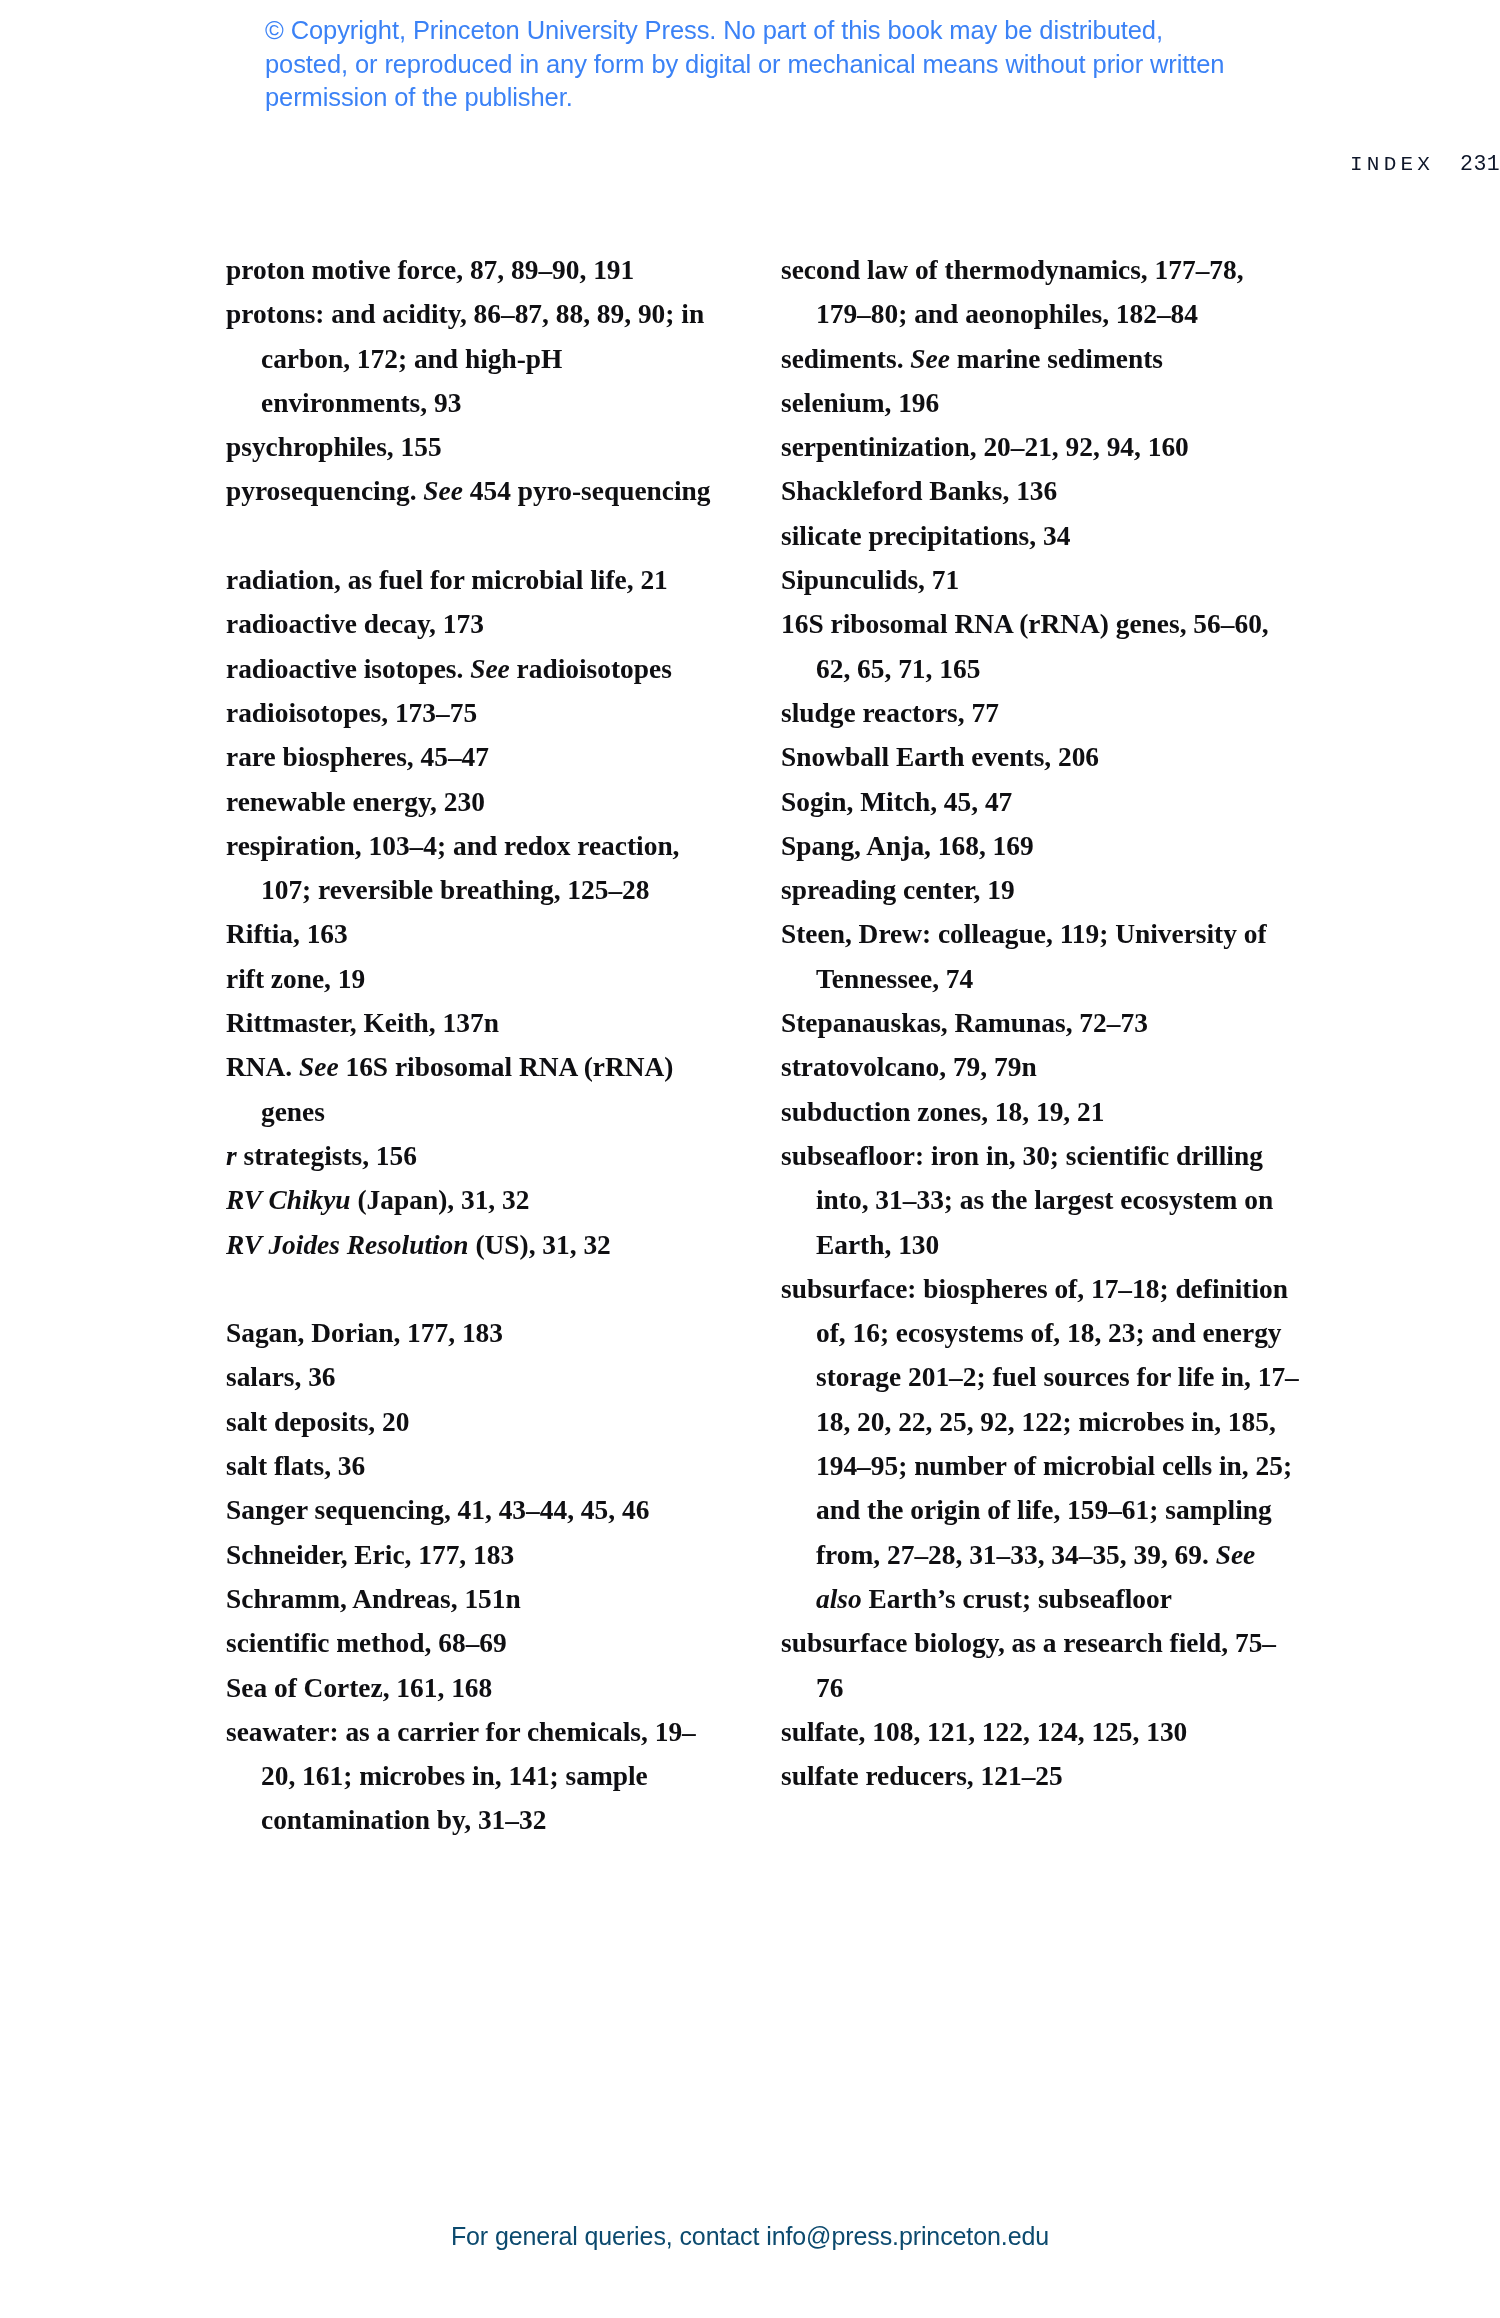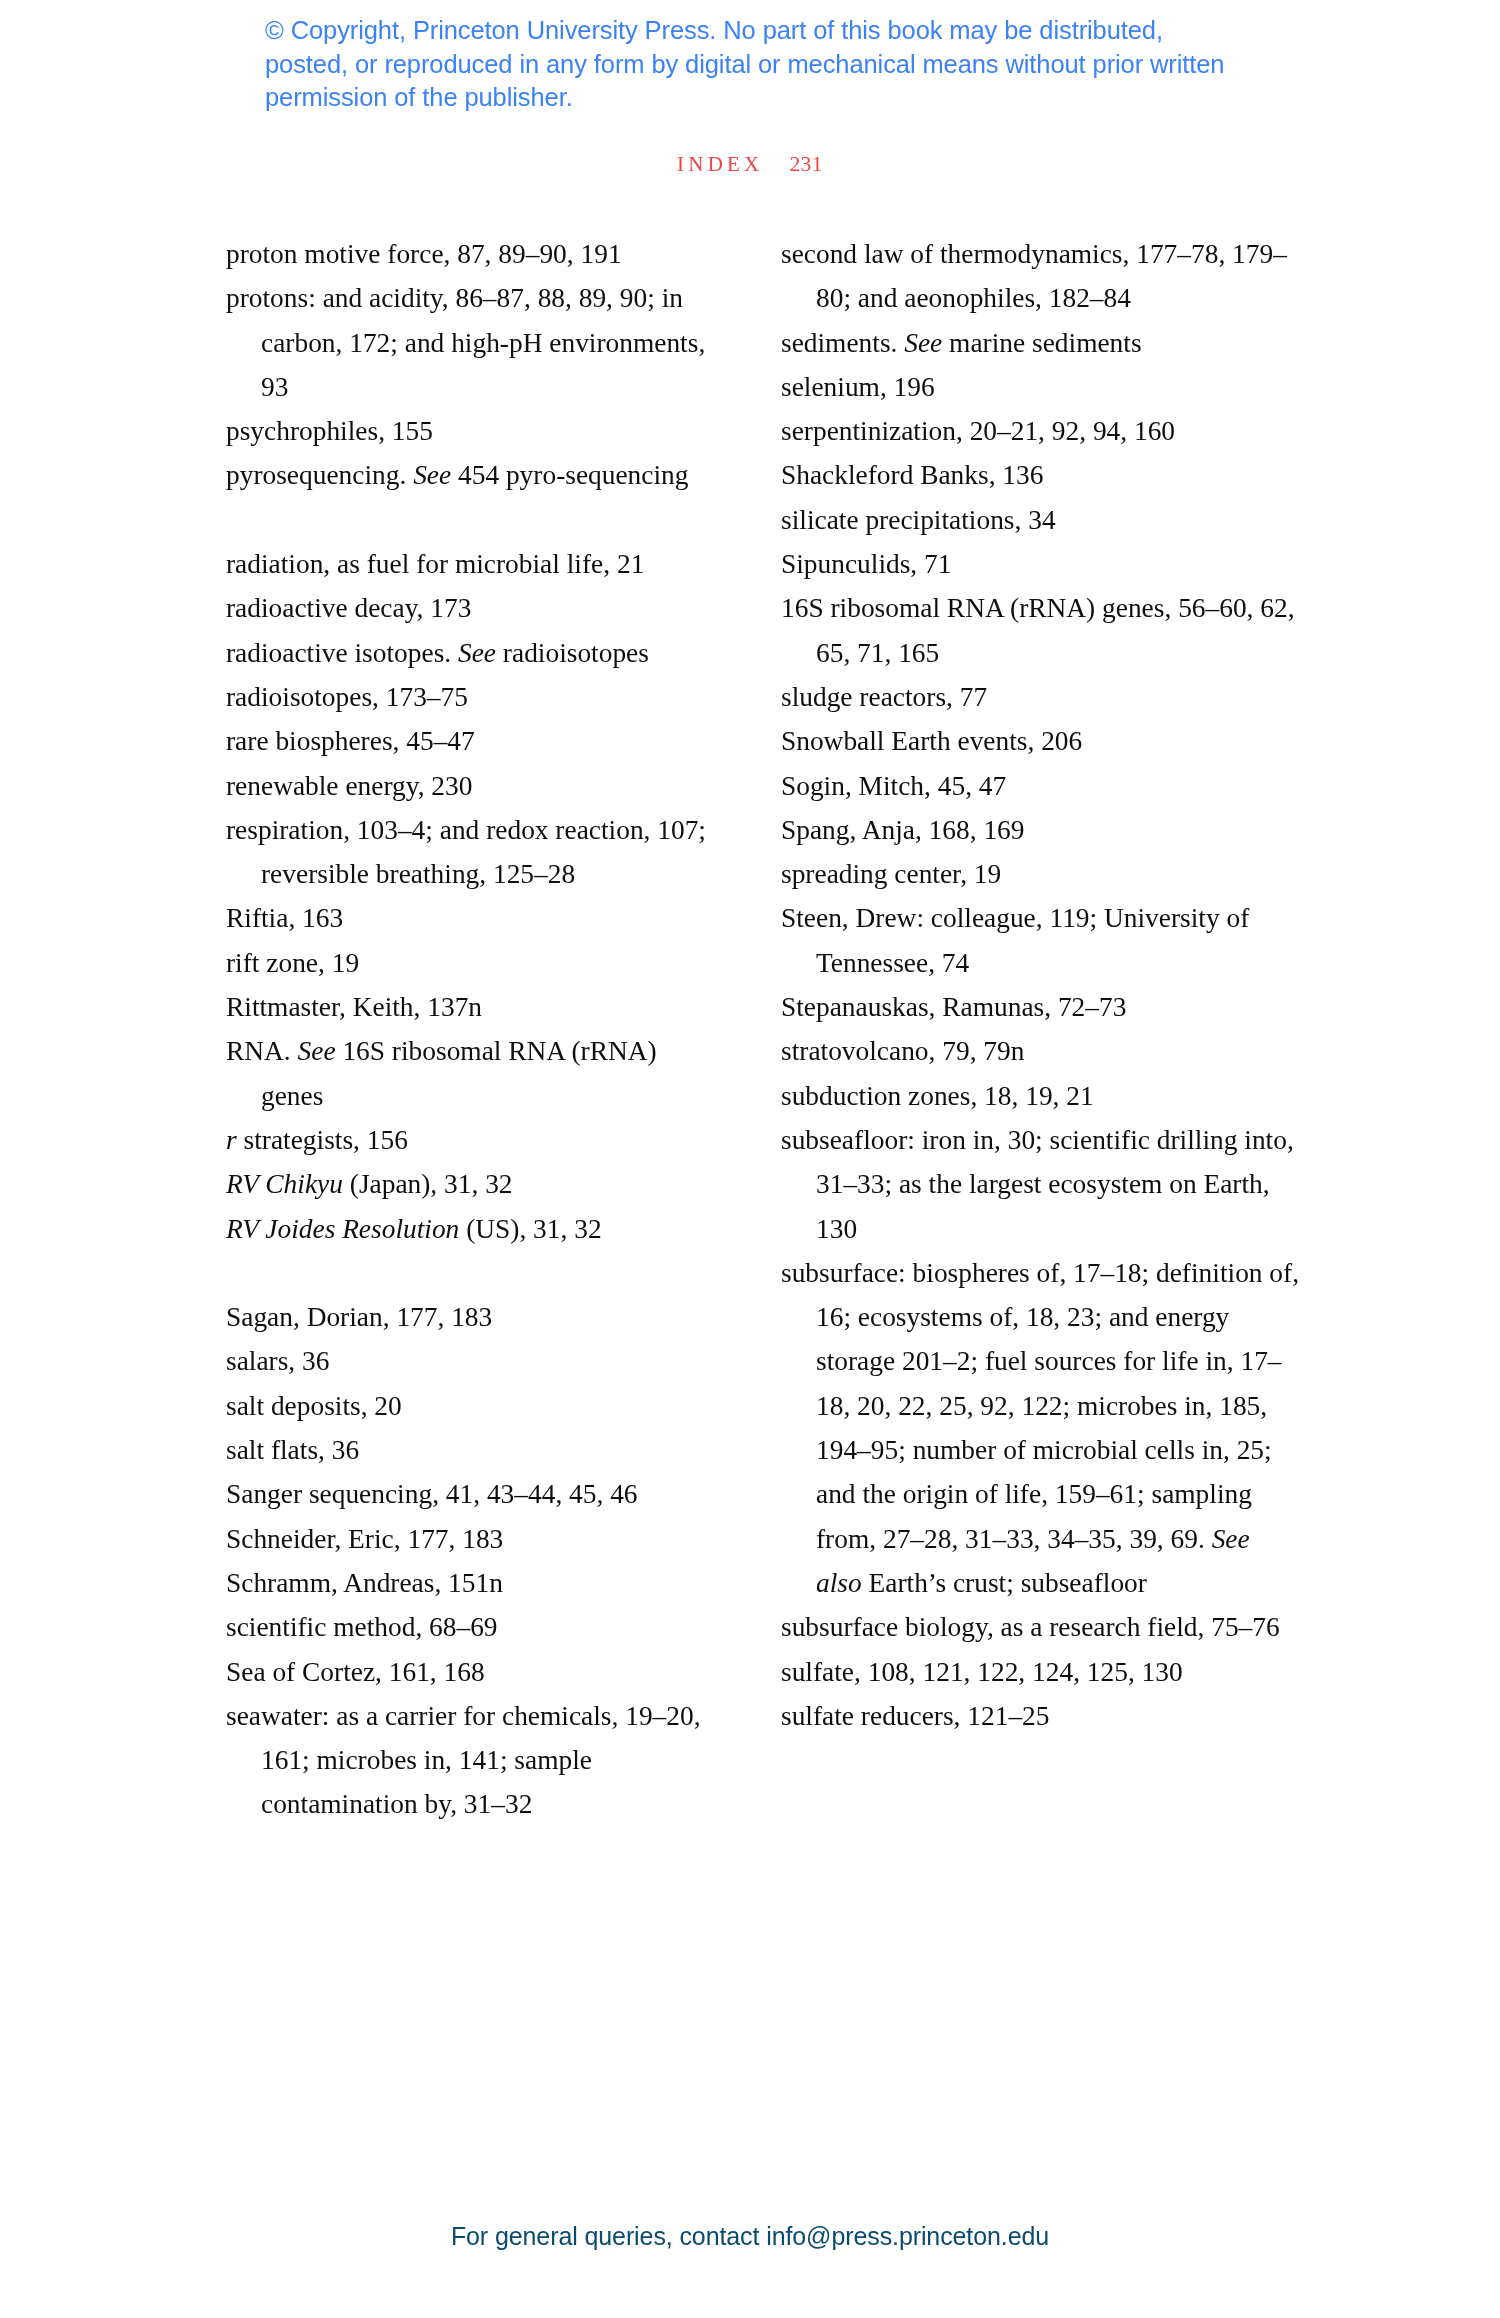--- a/index.html
+++ b/index.html
@@ -29,43 +29,44 @@
     letter-spacing: -0.1px;
   }
   .copyright p { margin: 0; }
 
   
   .running-head {
     position: absolute;
     top: 152px;
     left: 0;
     width: 1500px;
-    text-align: center;
-    font-family: Liberation Serif, serif;
-    color: #ef4444;
+    text-align: right;
+    font-family: Liberation Mono, monospace;
+    color: #0f172a;
   }
   .running-head .rh-label {
     font-size: 21px;
     letter-spacing: 4.2px;
     font-variant: small-caps;
     text-transform: uppercase;
   }
   .running-head .rh-folio {
     font-size: 21.5px;
     margin-left: 26px;
     letter-spacing: 0.4px;
   }
 
   
   .columns {
     position: absolute;
-    top: 232px;
+    top: 248px;
     left: 0;
     width: 1500px;
     height: 1880px;
+    font-weight: bold;
   }
   .column {
     position: absolute;
     top: 0;
     font-family: "Liberation Serif", serif;
     font-size: 27.4px;
     line-height: 44.3px;
     color: #0f0f12;
   }
   .column-left  { left: 226px; width: 490px; }

